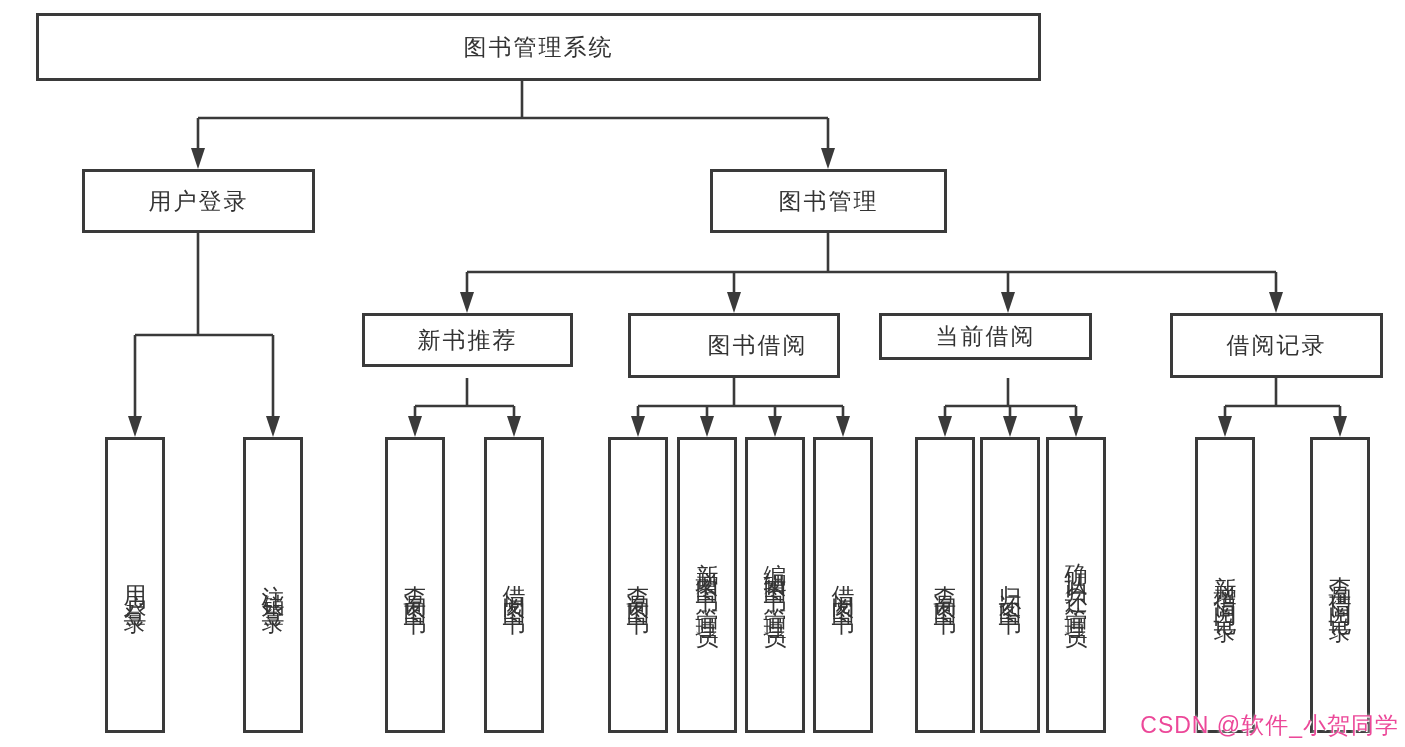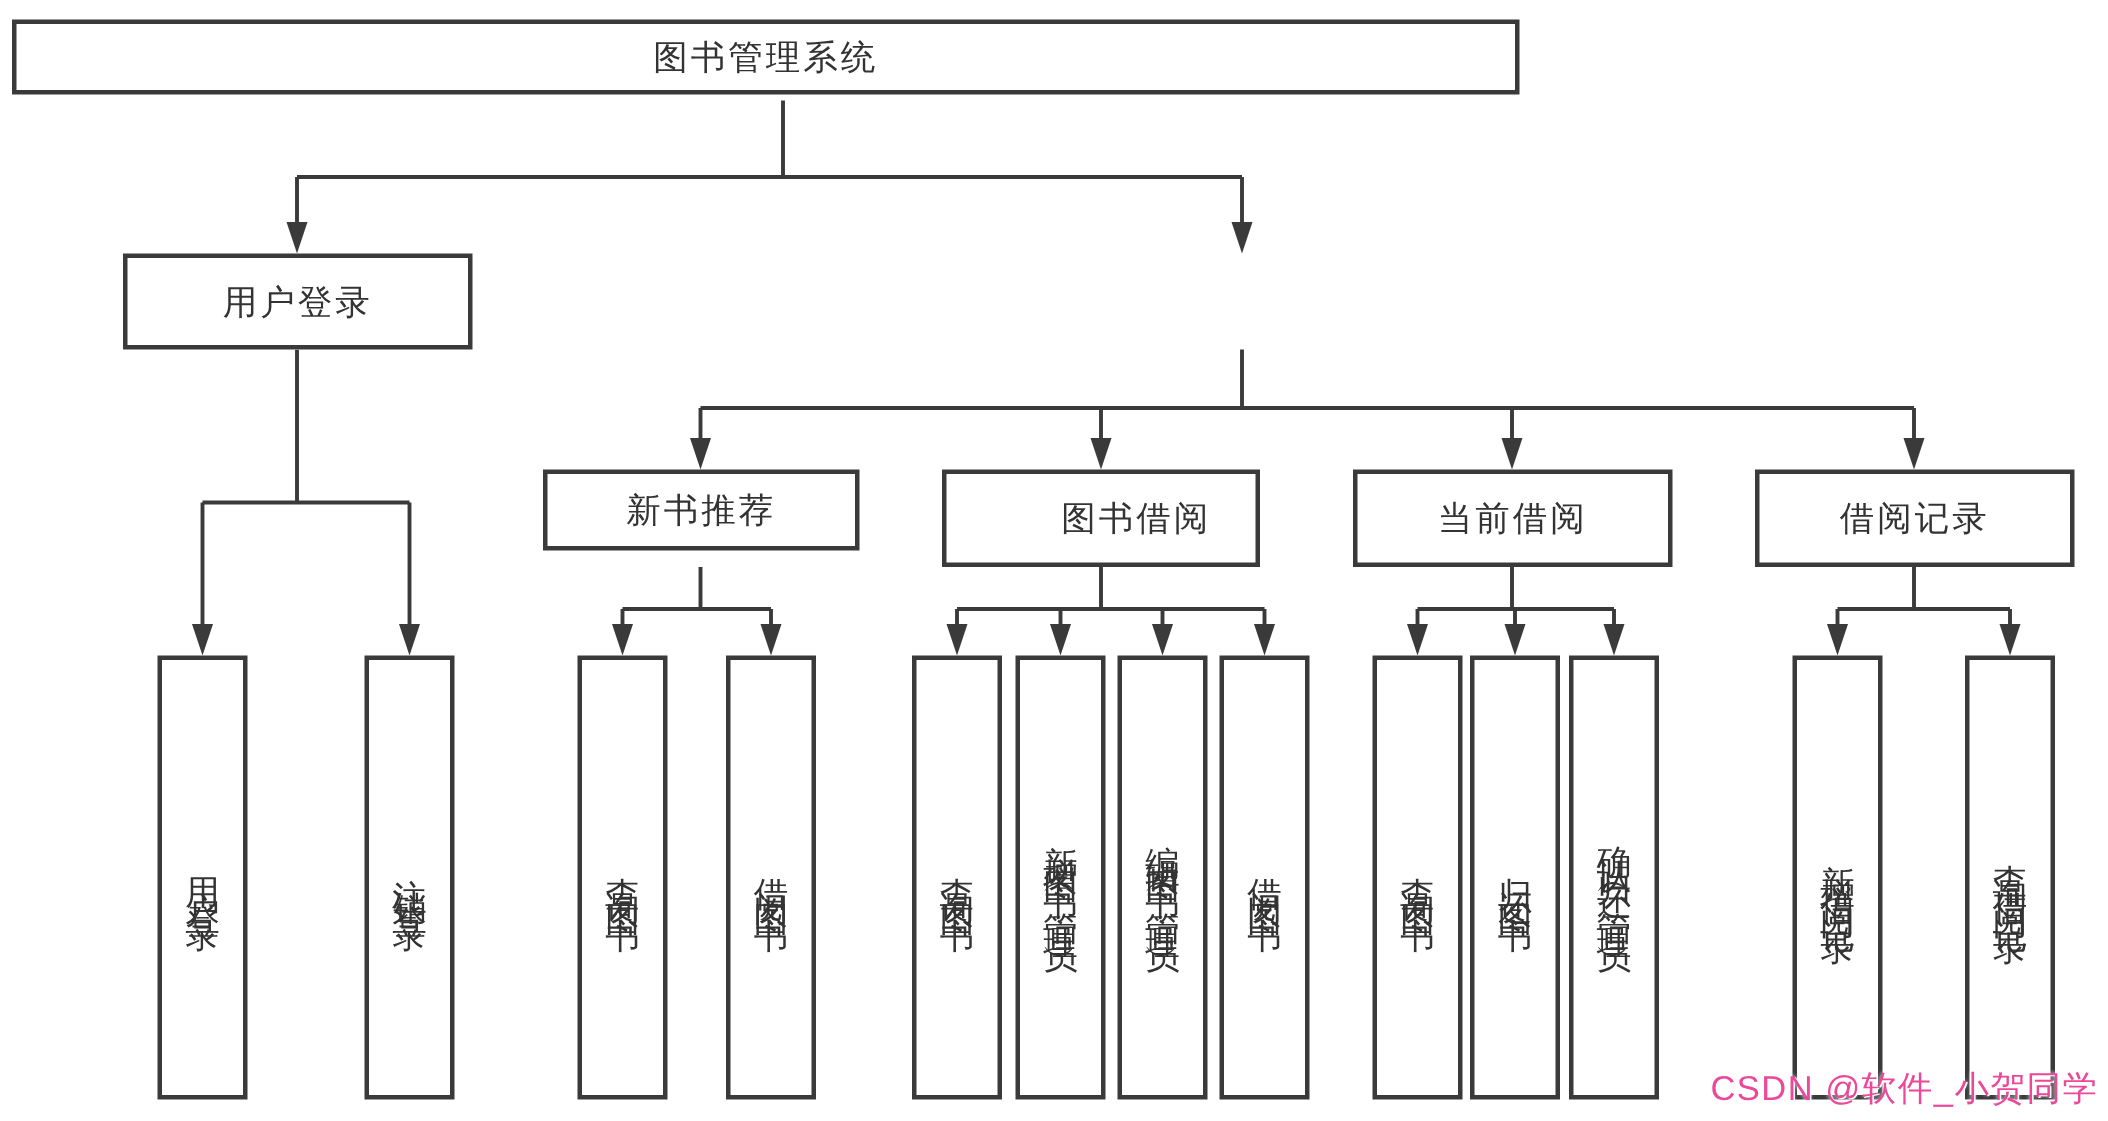--- a/index.html
+++ b/index.html
@@ -111,35 +111,38 @@
       <polygon points="768,416 782,416 775,437"></polygon>
       <polygon points="836,416 850,416 843,437"></polygon>
       <polygon points="938,416 952,416 945,437"></polygon>
       <polygon points="1003,416 1017,416 1010,437"></polygon>
       <polygon points="1069,416 1083,416 1076,437"></polygon>
       <polygon points="1218,416 1232,416 1225,437"></polygon>
       <polygon points="1333,416 1347,416 1340,437"></polygon>
     </g>
   </svg>
 
-  <div class="node h" style="left:8px;top:13px;width:1005px;height:50px;">
+  <div class="node h" style="left:36px;top:13px;width:1005px;height:68px;">
     <span>图书管理系统</span>
   </div>
 
   <div class="node h" style="left:82px;top:169px;width:233px;height:64px;">
     <span>用户登录</span>
+  </div>
+  <div class="node h" style="left:710px;top:169px;width:237px;height:64px;">
+    <span>图书管理</span>
   </div>
 
   <div class="node h" style="left:362px;top:313px;width:211px;height:54px;">
     <span>新书推荐</span>
   </div>
   <div class="node h" style="left:628px;top:313px;width:212px;height:65px;padding-left:47px;">
     <span>图书借阅</span>
   </div>
-  <div class="node h" style="left:902px;top:313px;width:213px;height:65px;">
+  <div class="node h" style="left:879px;top:313px;width:213px;height:47px;">
     <span>当前借阅</span>
   </div>
   <div class="node h" style="left:1170px;top:313px;width:213px;height:65px;">
     <span>借阅记录</span>
   </div>
 
   <div class="node v" style="left:105px;top:437px;width:60px;height:296px;">
     <span class="vtext">用户登录</span>
   </div>
   <div class="node v" style="left:243px;top:437px;width:60px;height:296px;">

